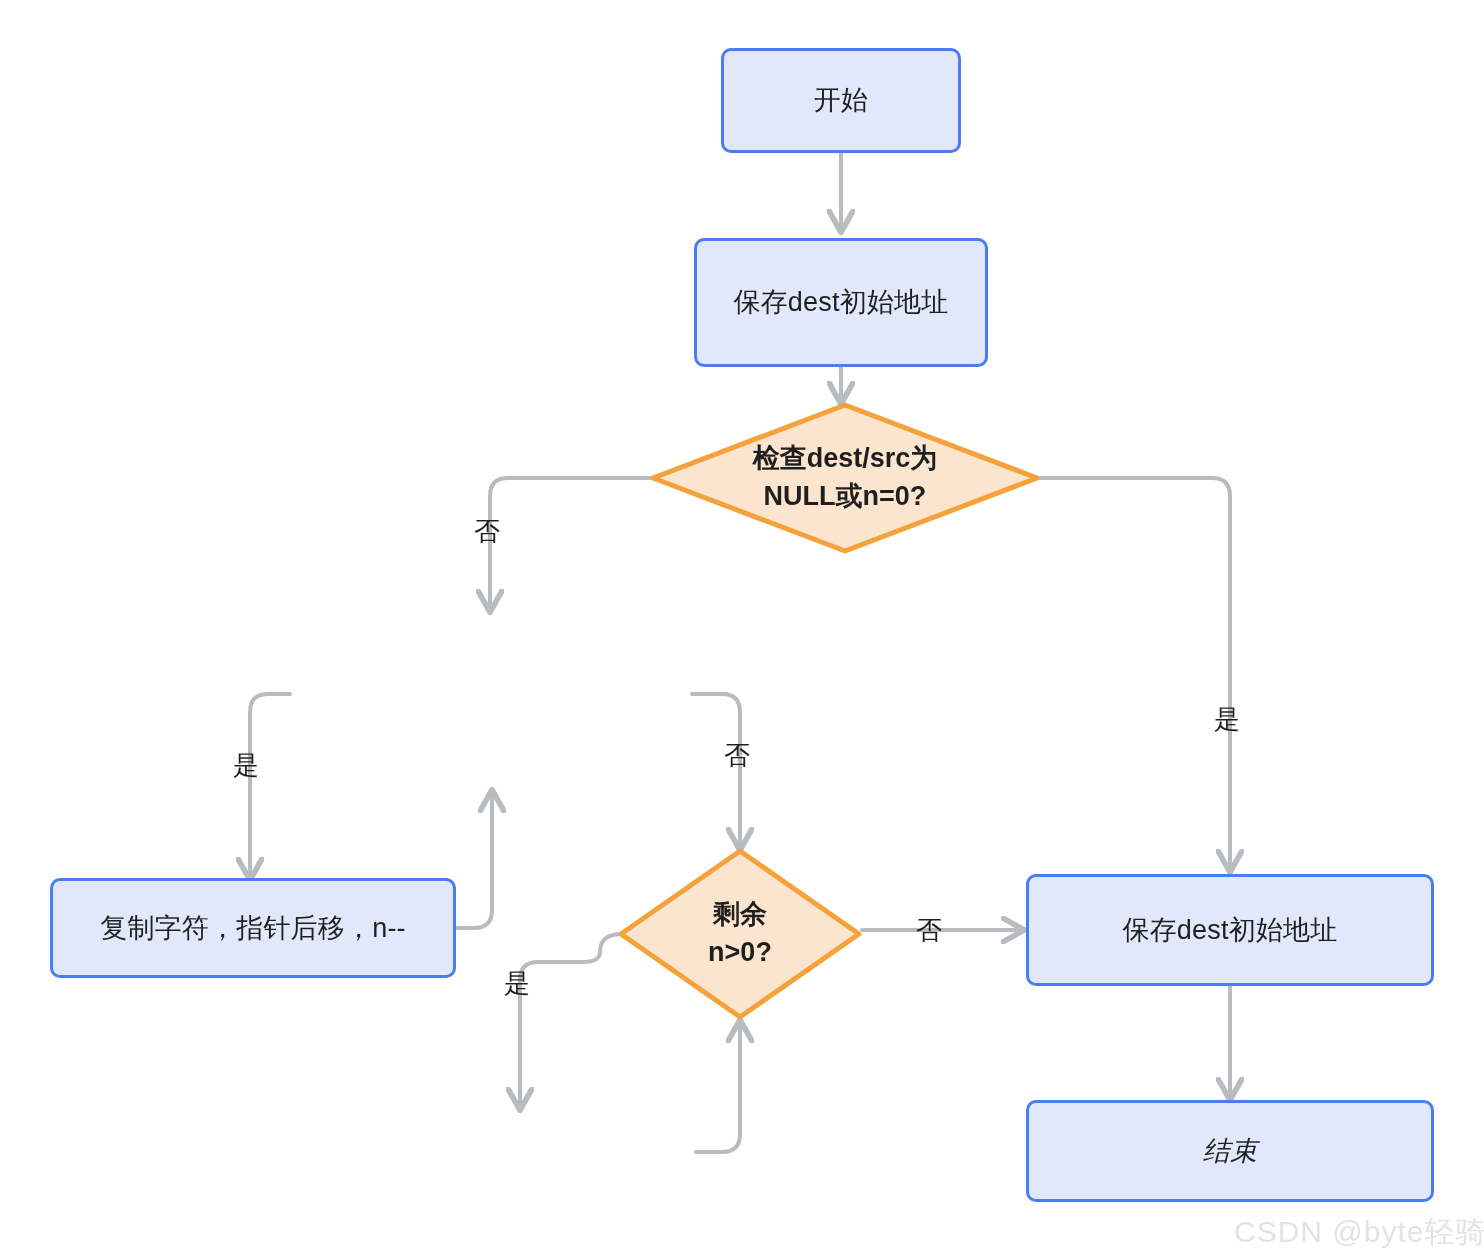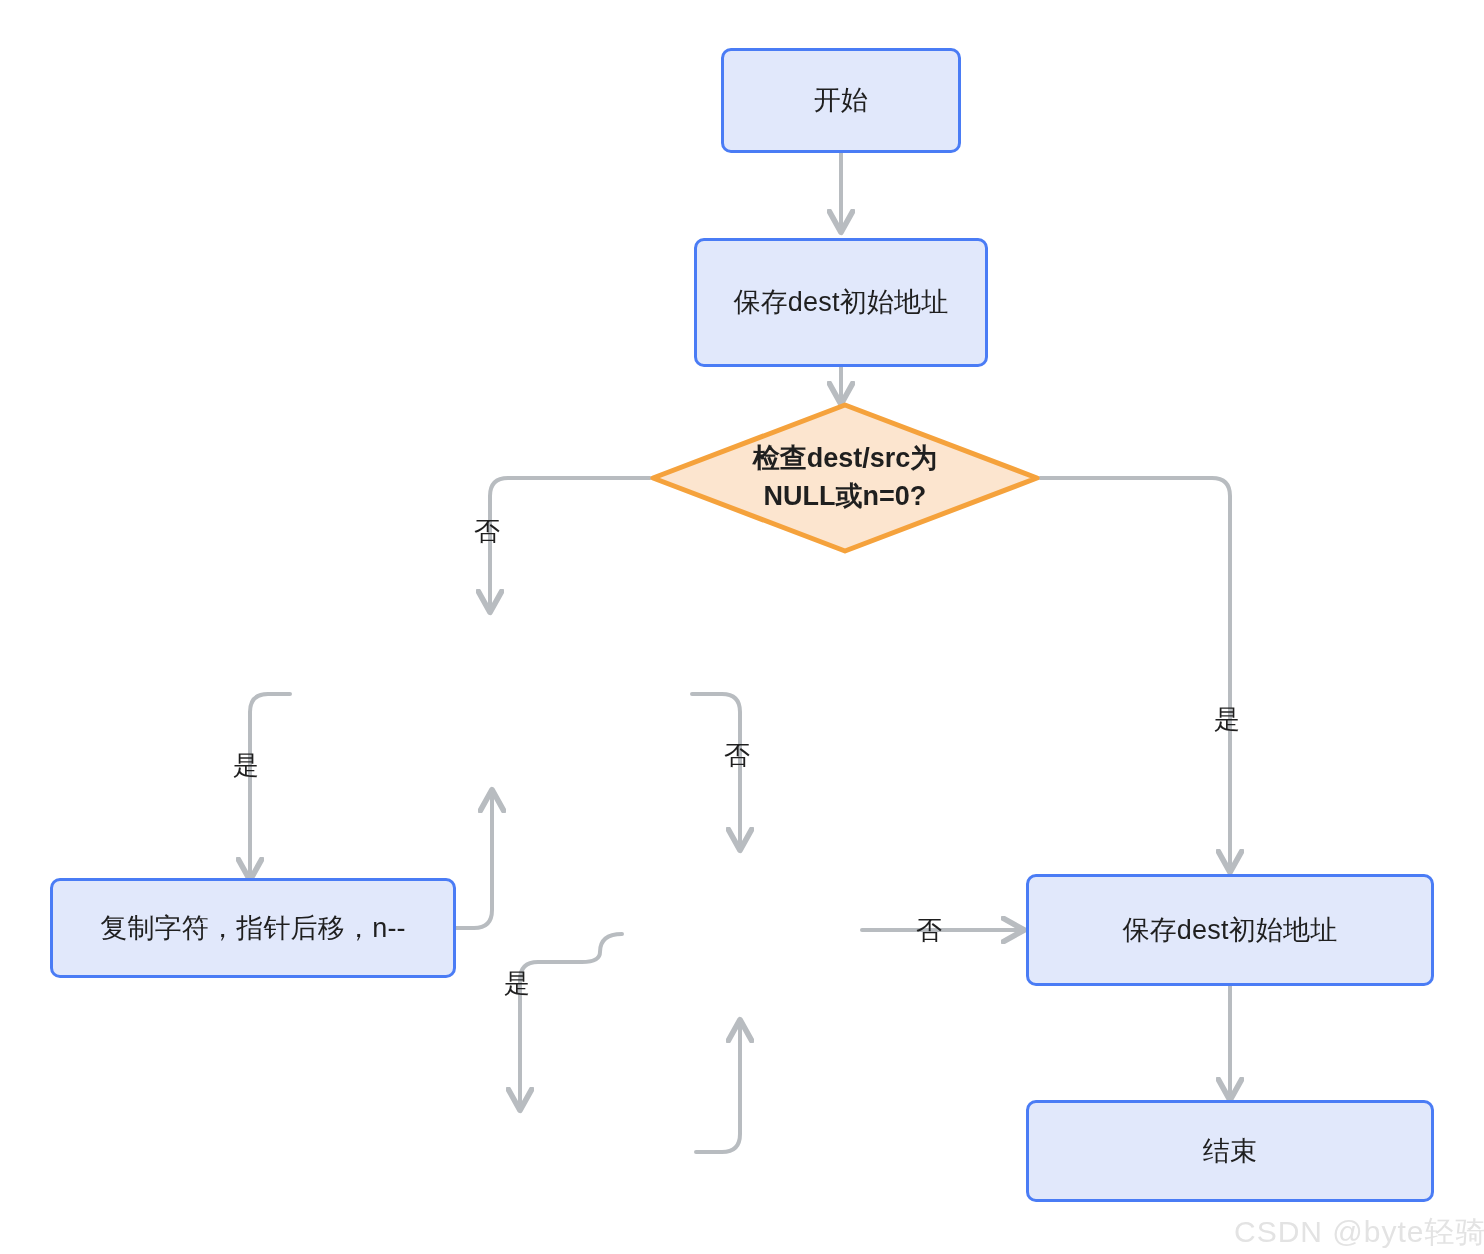--- a/index.html
+++ b/index.html
@@ -139,27 +139,34 @@
     </svg>
     <div class="diamond-label">检查dest/src为
 NULL或n=0?</div>
   </div>
 
 
   <div class="node proc" style="left:50px; top:878px; width:406px; height:100px;">
     <span>复制字符，指针后移，n--</span>
   </div>
 
+  <div class="diamond-wrap" style="left:618px; top:848px; width:244px; height:172px;">
+    <svg width="244" height="172" viewBox="0 0 244 172" xmlns="http://www.w3.org/2000/svg">
+      <polygon points="122,3 241,86 122,169 3,86" fill="#fce5cf" stroke="#f5a23c" stroke-width="5" stroke-linejoin="round"></polygon>
+    </svg>
+    <div class="diamond-label">剩余
+n&gt;0?</div>
+  </div>
 
 
   <div class="node proc" style="left:1026px; top:874px; width:408px; height:112px;">
     <span>保存dest初始地址</span>
   </div>
 
-  <div class="node proc" style="left:1026px; top:1100px; width:408px; height:102px;">
+  <div class="node proc" style="left:1026px; top:1100px; width:408px; height:102px;font-style:italic;">
     <span>结束</span>
   </div>
 
   <div class="edge-label" style="left:474px; top:518px;">否</div>
 
   <div class="edge-label" style="left:1214px; top:706px;">是</div>
 
   <div class="edge-label" style="left:233px; top:752px;">是</div>
 
   <div class="edge-label" style="left:724px; top:742px;">否</div>

